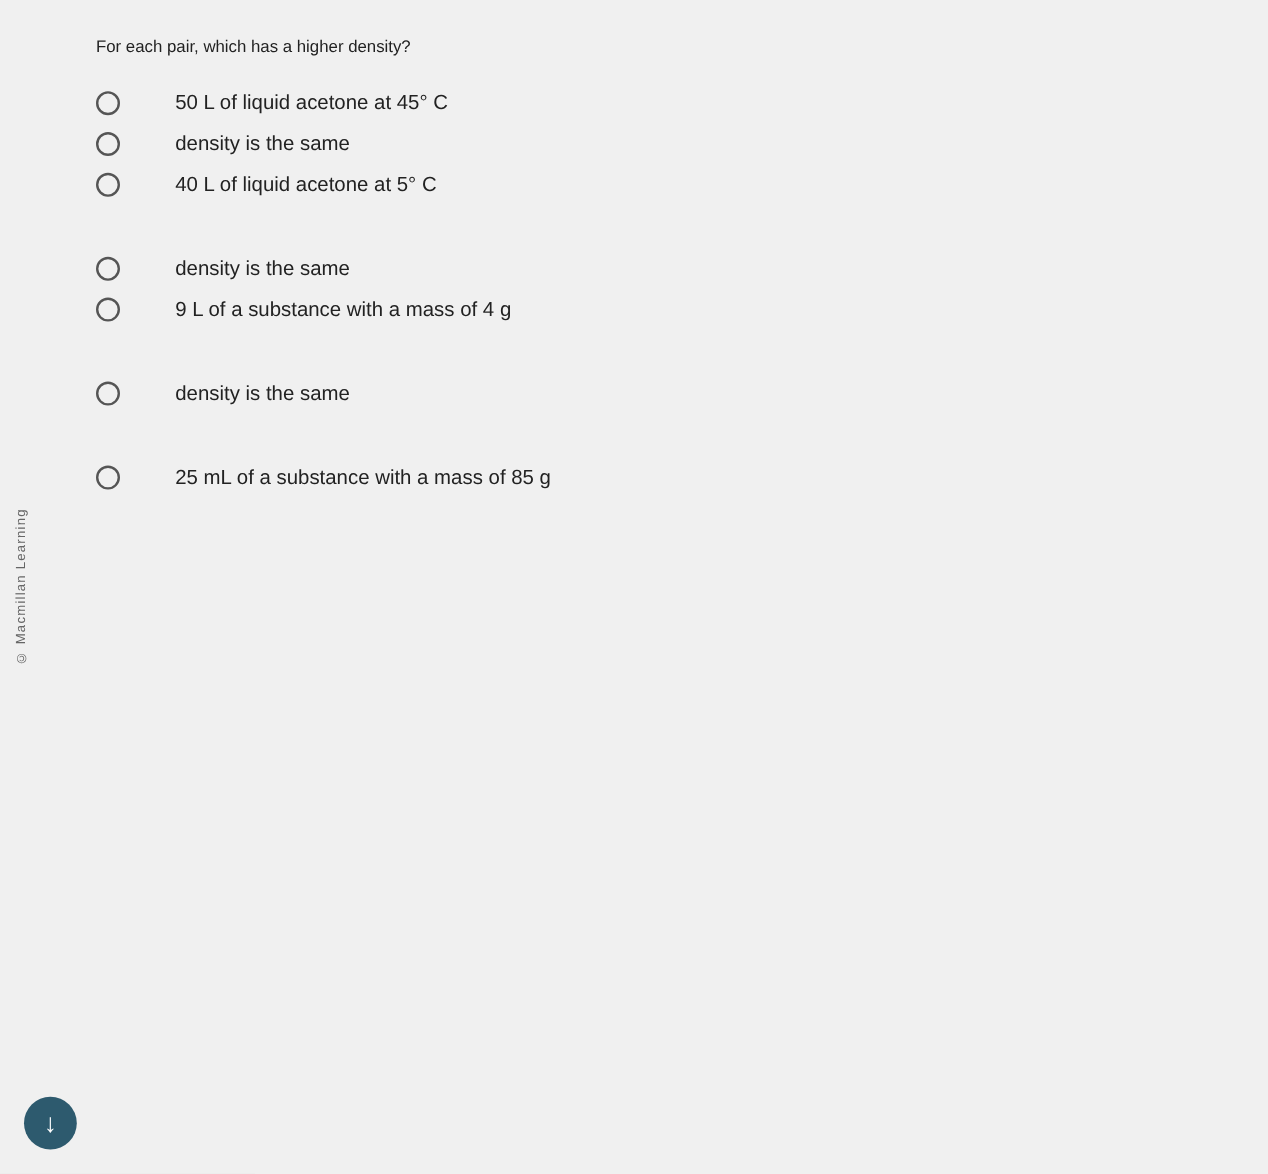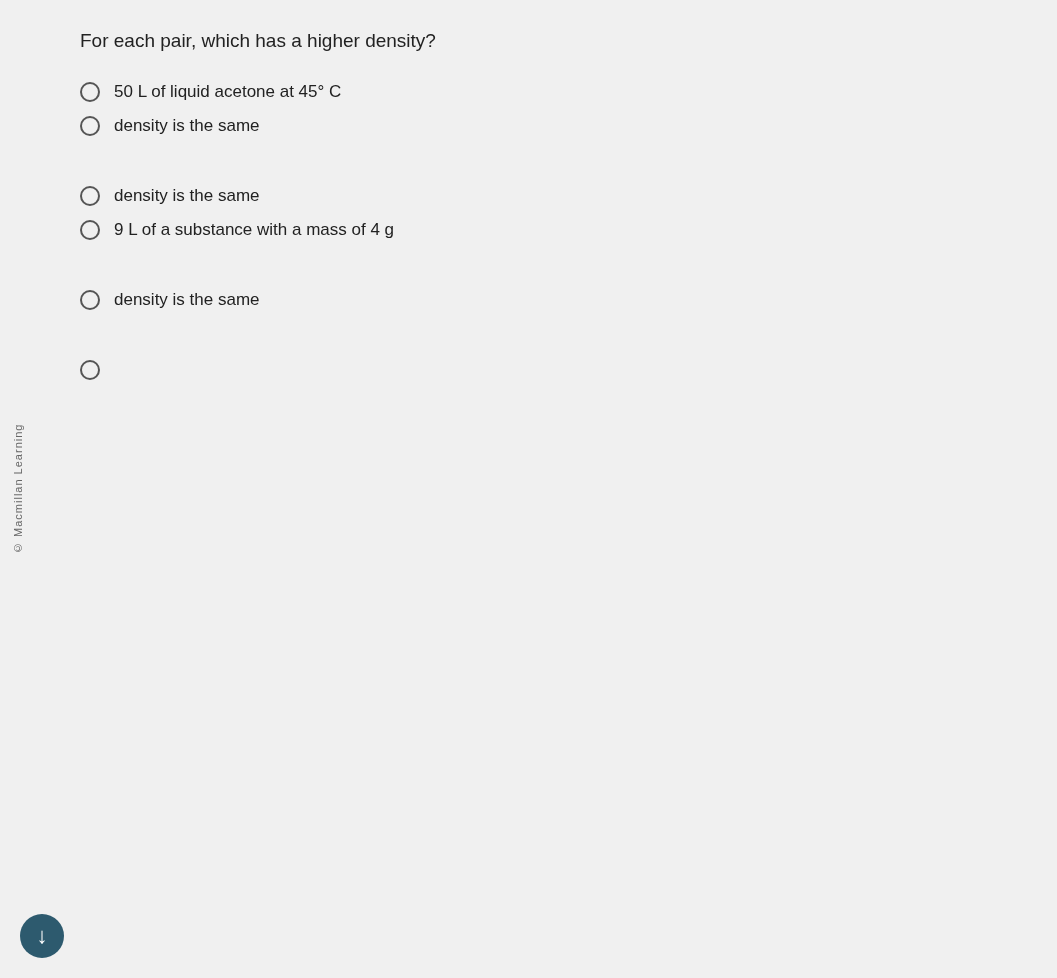--- a/index.html
+++ b/index.html
@@ -39,36 +39,37 @@
       font-family: Arial, sans-serif;
       letter-spacing: 1px;
     }
 
     .main-content {
       padding: 30px 60px 30px 50px;
       margin-left: 30px;
     }
 
     .question-header {
-      font-size: 19px;
+      font-size: 14px;
       color: #222;
       margin-bottom: 30px;
       font-family: Arial, sans-serif;
       font-weight: normal;
     }
 
     .question-group {
       margin-bottom: 50px;
     }
 
     .option {
       display: flex;
       align-items: center;
       margin-bottom: 14px;
       cursor: pointer;
+      gap: 32px;
     }
 
     .radio-circle {
       width: 20px;
       height: 20px;
       border-radius: 50%;
       border: 2px solid #555;
       margin-right: 14px;
       flex-shrink: 0;
       background-color: transparent;
@@ -117,20 +118,24 @@
 
     <div class="question-group">
       <div class="option">
         <div class="radio-circle"></div>
         <span class="option-label">50 L of liquid acetone at 45° C</span>
       </div>
       <div class="option">
         <div class="radio-circle"></div>
         <span class="option-label">density is the same</span>
       </div>
+      <div class="option">
+        <div class="radio-circle"></div>
+        <span class="option-label">40 L of liquid acetone at 5° C</span>
+      </div>
     </div>
 
     <div class="question-group">
       <div class="option">
         <div class="radio-circle"></div>
         <span class="option-label">density is the same</span>
       </div>
       <div class="option">
         <div class="radio-circle"></div>
         <span class="option-label">9 L of a substance with a mass of 4 g</span>
@@ -140,20 +145,21 @@
     <div class="question-group">
       <div class="option">
         <div class="radio-circle"></div>
         <span class="option-label">density is the same</span>
       </div>
     </div>
 
     <div class="question-group">
       <div class="option">
         <div class="radio-circle"></div>
+        <span class="option-label">25 mL of a substance with a mass of 85 g</span>
       </div>
     </div>
 
   </div>
 
   <div class="bottom-nav">
     <span class="down-arrow">↓</span>
   </div>
 
 </div>

